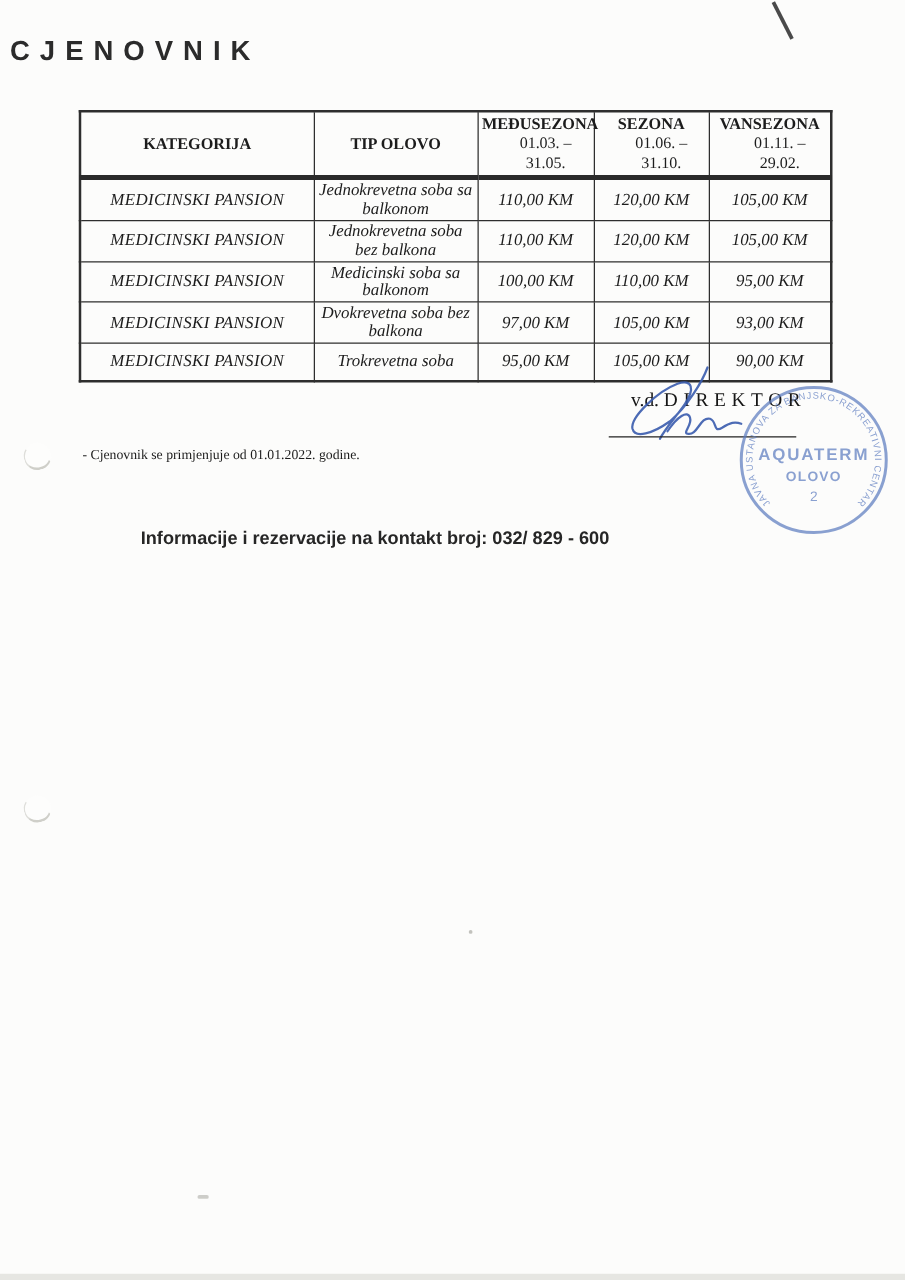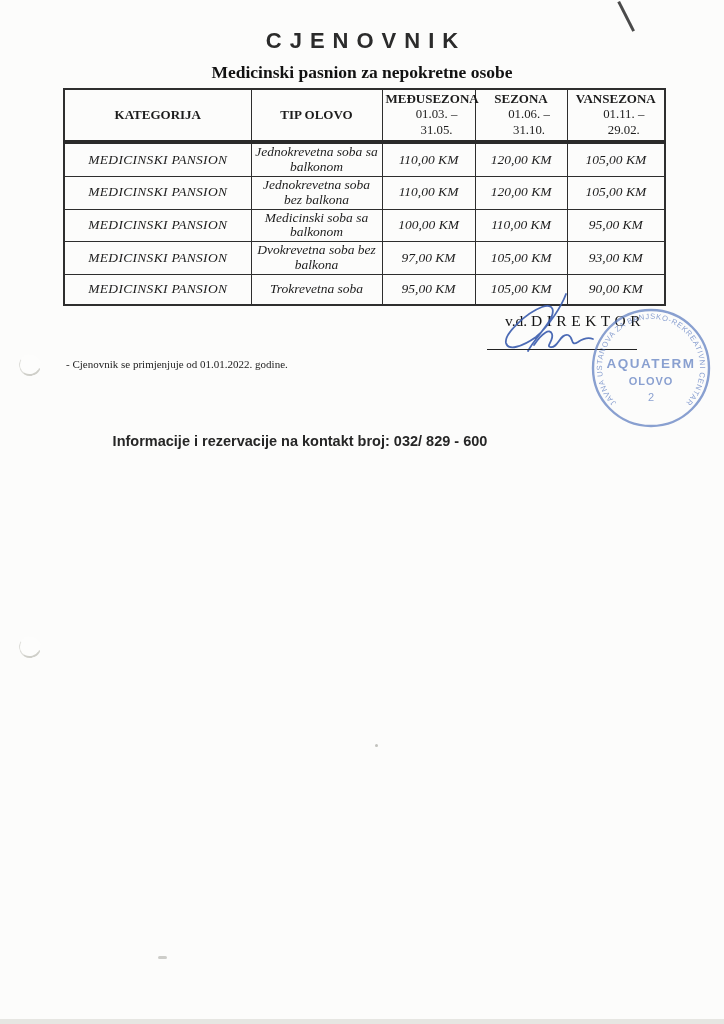--- a/index.html
+++ b/index.html
@@ -10,21 +10,20 @@
     margin: 0 auto;
     background: #fcfcfb;
     overflow: hidden;
     font-family: "Liberation Serif", serif;
     color: #1f1f1f;
   }
 
   
   .doc-title {
     position: absolute; top: 28px; left: 0; width: 724px;
-    text-align: center;
     font-family: "Liberation Sans", sans-serif;
     font-weight: 700; font-size: 22px; letter-spacing: 8px; text-indent: 8px;
     color: #2b2b2b;
   }
   .doc-subtitle {
     position: absolute; top: 62px; left: 0; width: 724px;
     text-align: center;
     font-family: "Liberation Serif", serif;
     font-weight: 700; font-size: 17.5px; color: #121212;
   }
@@ -51,21 +50,21 @@
   table.price tbody td { font-size: 13.5px; height: 31px; line-height: 1.1; font-style: italic; }
   td.cat { font-size: 13px; letter-spacing: 0.3px; }
   .hdr-dates { font-weight: 400; font-size: 12.8px; margin-left: 16px; }
 
   
   .footnote {
     position: absolute; left: 66px; top: 358px;
     font-size: 11px; color: #1c1c1c;
   }
   .contact {
-    position: absolute; top: 433px; left: 0; width: 600px;
+    position: absolute; top: 423px; left: 0; width: 600px;
     text-align: center;
     font-family: "Liberation Sans", sans-serif;
     font-weight: 700; font-size: 14.5px; color: #262626;
   }
 
   
   .director-role {
     position: absolute; left: 470px; top: 312px; width: 210px;
     text-align: center; font-size: 15.5px; color: #161616;
   }
@@ -104,21 +103,20 @@
     background: #c2c2bd; border-radius: 50%; }
   .bottom-edge { position: absolute; left: 0; top: 1019px; width: 724px; height: 5px;
     background: #e6e6e2; }
 </style>
 </head>
 <body>
 
 <div id="page">
 
   <div class="doc-title">CJENOVNIK</div>
-  <div class="doc-subtitle">Medicinski pasnion za nepokretne osobe</div>
 
   <table class="price">
     <colgroup>
       <col style="width:187px">
         <col style="width:131px">
         <col style="width:93px">
         <col style="width:92px">
         <col style="width:98px">
     </colgroup>
     <thead>

